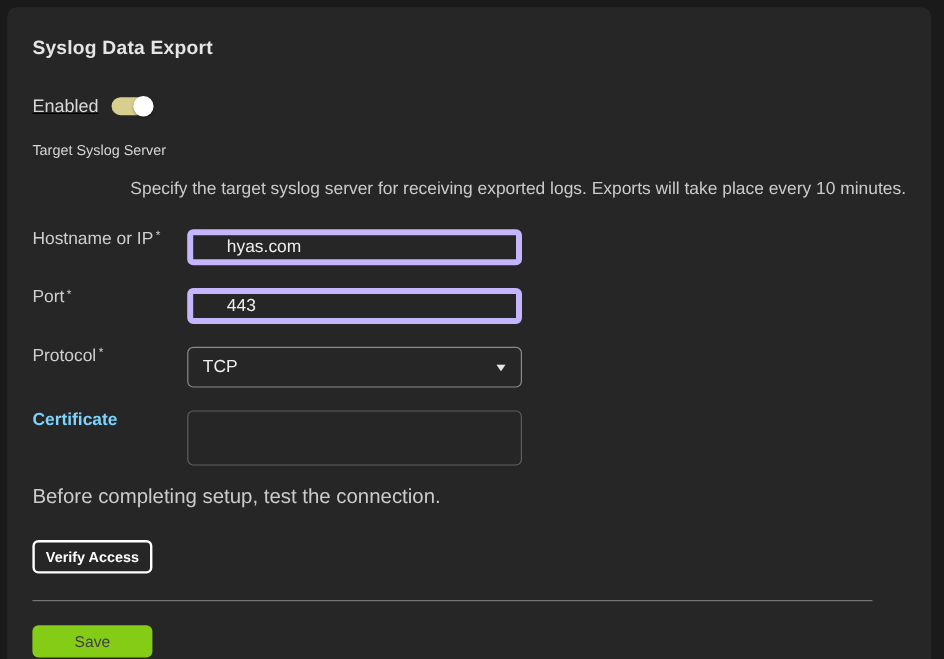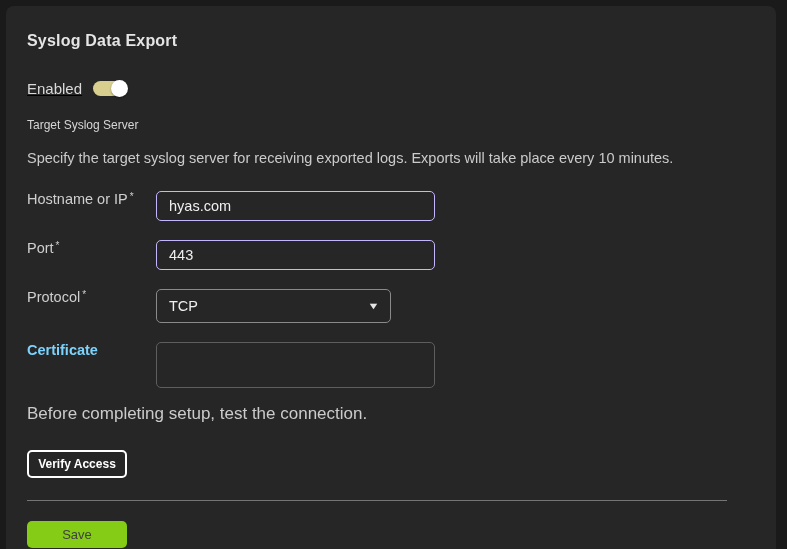--- a/index.html
+++ b/index.html
@@ -63,20 +63,21 @@
     margin: 21px 0 0 0;
     font-size: 12px;
     font-weight: 400;
     color: #d6d6d6;
   }
   .description {
     margin: 18px 0 0 0;
     font-size: 14.5px;
     line-height: 17px;
     color: #cbcbcb;
+    text-align: right;
   }
   .field-row {
     display: flex;
     align-items: flex-start;
     margin-top: 19px;
   }
   .field-row.first {
     margin-top: 24px;
   }
   .field-label {
@@ -92,30 +93,30 @@
   }
   .field-label.dim {
     color: #7dd3fc;
     font-weight: bold;
   }
   .text-input {
     width: 279px;
     height: 30px;
     box-sizing: border-box;
     background: transparent;
-    border: 1px solid #c4b5fd;
-    border-radius: 5px;
-    padding: 0 12px;
+    border: 5px solid #c4b5fd;
+    border-radius: 5px;
+    padding: 0 28px;
     color: #efefef;
     font-size: 14.5px;
     font-family: inherit;
     outline: none;
   }
   .select-box {
-    width: 235px;
+    width: 279px;
     height: 30px;
     box-sizing: border-box;
     border: 1px solid #8a8a8a;
     border-radius: 5px;
     padding: 16px 12px;
     display: flex;
     align-items: center;
     justify-content: space-between;
     color: #efefef;
     font-size: 14.5px;

